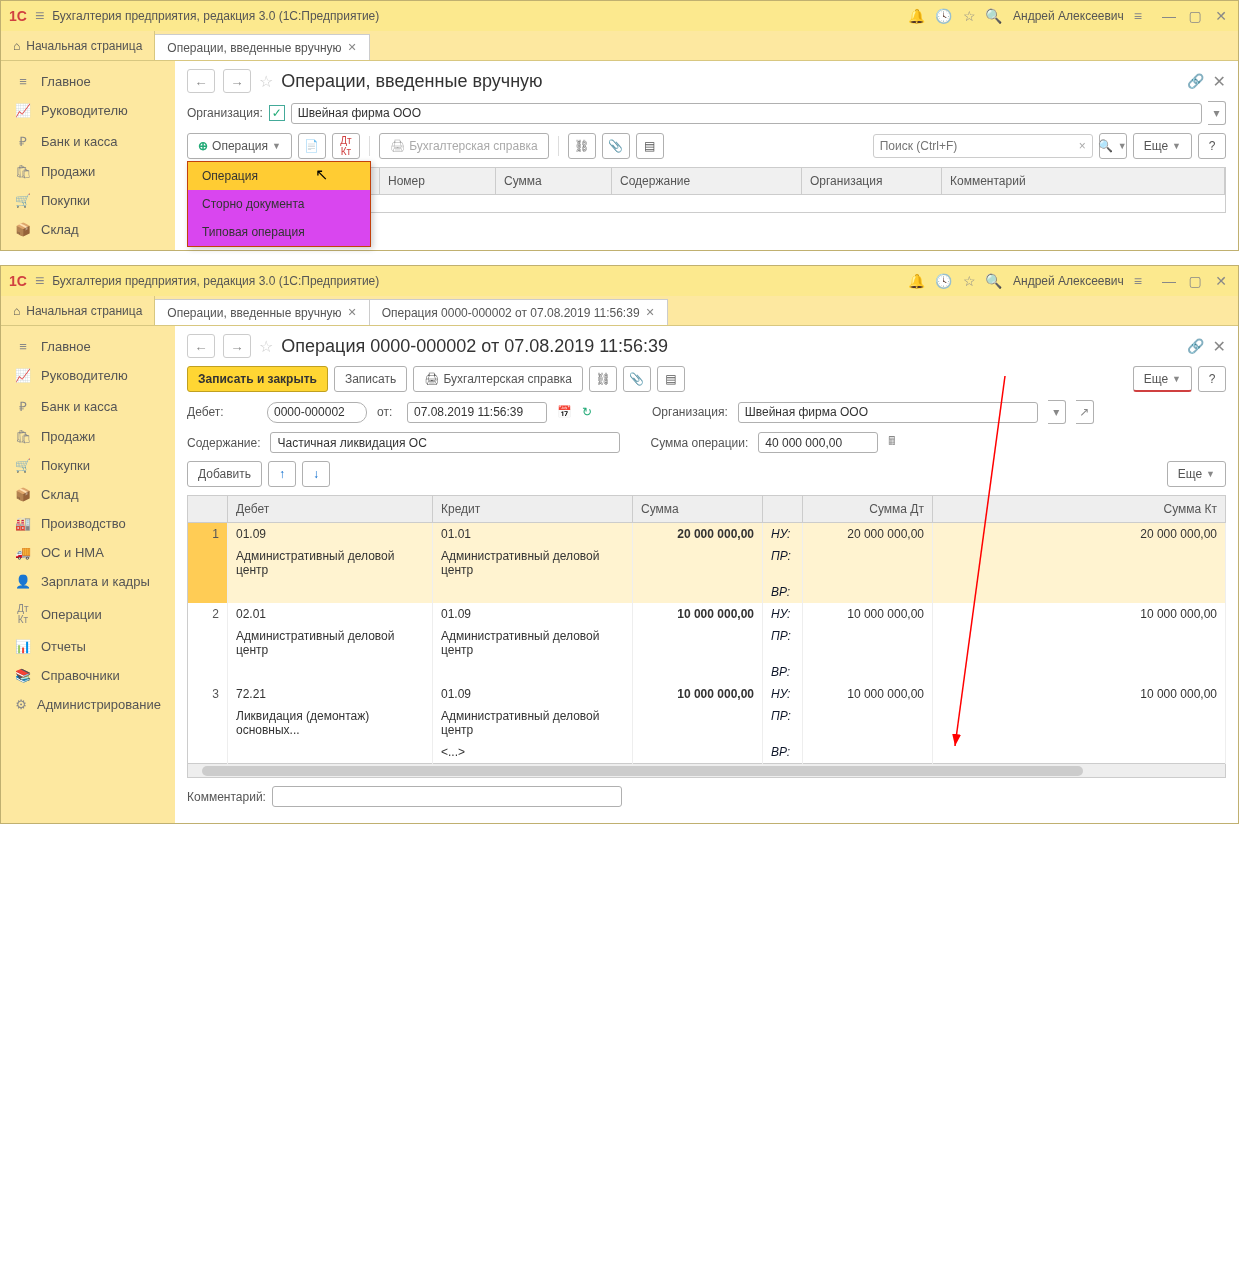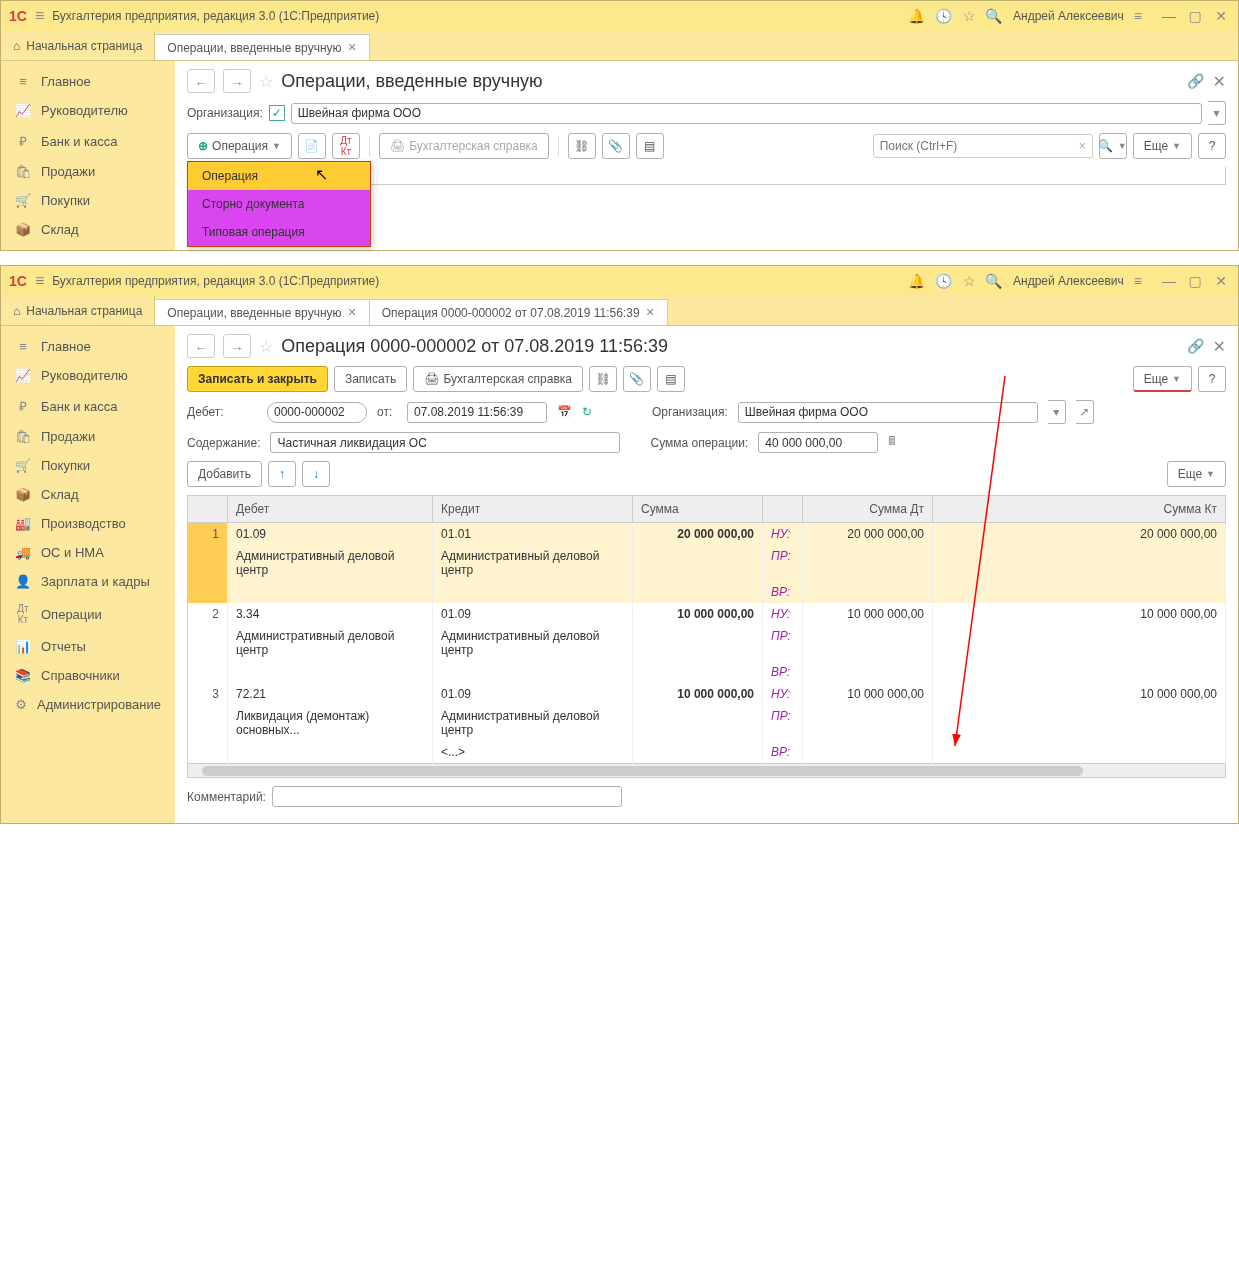--- a/index.html
+++ b/index.html
@@ -55,21 +55,21 @@
 .field-grid { display: flex; gap: 10px; margin-bottom: 8px; flex-wrap: wrap; align-items: center; }
 .field-grid .label { min-width: 70px; }
 .num-input { width: 120px; }
 .date-input { width: 140px; }
 .data-table { width: 100%; border: 1px solid #ccc; border-collapse: collapse; }
 .data-table th { background: #eee; border: 1px solid #ccc; padding: 6px 8px; text-align: left; font-weight: normal; color: #555; font-size: 12px; }
 .data-table td { border-right: 1px solid #eee; padding: 4px 8px; font-size: 12px; vertical-align: top; }
 .data-table tr.sel td { background: #fff3d0; }
 .row-num { text-align: right; width: 40px; color: #555; }
 .amt { text-align: right; }
-.gray { color: #a21caf; font-style: italic; }
+.gray { color: #0f172a; font-style: italic; }
 .scrollbar { height: 14px; background: #eee; border: 1px solid #ccc; border-top: none; position: relative; }
 .scroll-thumb { position: absolute; left: 14px; top: 2px; height: 10px; width: 85%; background: #ccc; border-radius: 5px; }
 .context-menu { position: absolute; right: 12px; top: 730px; width: 288px; background: #fff; border: 1px solid #aaa; box-shadow: 2px 2px 8px rgba(0,0,0,0.25); z-index: 20; }
 .ctx-item { display: flex; align-items: center; gap: 10px; padding: 6px 10px; cursor: pointer; color: #333; font-size: 12px; }
 .ctx-item.highlighted { background: #ffcc33; }
 .ctx-item .cico { width: 16px; text-align: center; font-size: 13px; }
 .ctx-item .shortcut { margin-left: auto; color: #888; font-size: 11px; }
 .ctx-item .arrow { margin-left: auto; color: #888; }
 .ctx-sep { height: 1px; background: #ddd; margin: 2px 0; }
 .cursor-arrow { position: absolute; font-size: 16px; color: #000; pointer-events: none; z-index: 30; }
@@ -178,20 +178,28 @@
             <span>Еще</span>
             <span class="caret">▼</span>
           </button>
         <button class="btn btn-icon">?</button>
         <div class="dropdown-menu" style="left:0; top:28px; width:184px;">
           <div class="dropdown-item highlighted"><span>Операция</span></div>
           <div class="dropdown-item"><span>Сторно документа</span></div>
           <div class="dropdown-item"><span>Типовая операция</span></div>
         </div>
         <span class="cursor-arrow" style="left:128px; top:32px;">↖</span>
+      </div>
+      <div class="table-header">
+        <div class="th" style="width:192px">Дата</div>
+        <div class="th" style="width:116px">Номер</div>
+        <div class="th" style="width:116px">Сумма</div>
+        <div class="th" style="width:190px">Содержание</div>
+        <div class="th" style="width:140px">Организация</div>
+        <div class="th" style="flex:1">Комментарий</div>
       </div>
       <div style="height:18px; border:1px solid #ccc; border-top:none; background:#fff"></div>
     </div>
   </div>
 </div>
 
 <div class="window window2">
   <div class="titlebar">
     <span class="logo">1C</span>
     <span class="hamburger">≡</span>
@@ -376,21 +384,21 @@
   <tr class="sel">
     <td></td>
               <td></td>
               <td></td>
     <td class="gray">ВР:</td>
               <td></td>
               <td></td>
   </tr>
   <tr class="">
     <td class="row-num" rowspan="3" style="">2</td>
-    <td>3.34</td>
+    <td>02.01</td>
               <td>01.09</td>
               <td class="amt"><b>10 000 000,00</b></td>
     <td class="gray">НУ:</td>
               <td class="amt">10 000 000,00</td>
               <td class="amt">10 000 000,00</td>
   </tr>
   <tr class="">
     <td>Административный деловой центр</td>
               <td>Административный деловой центр</td>
               <td></td>

